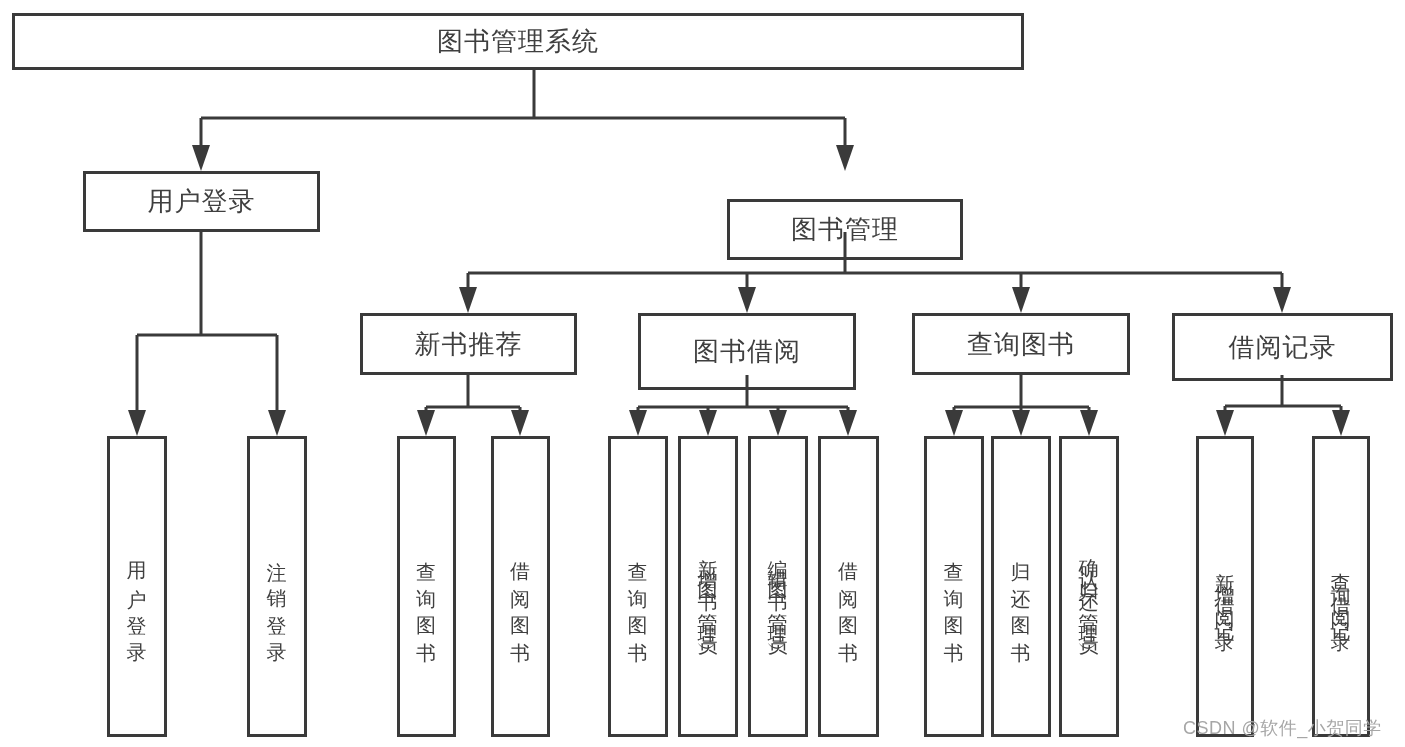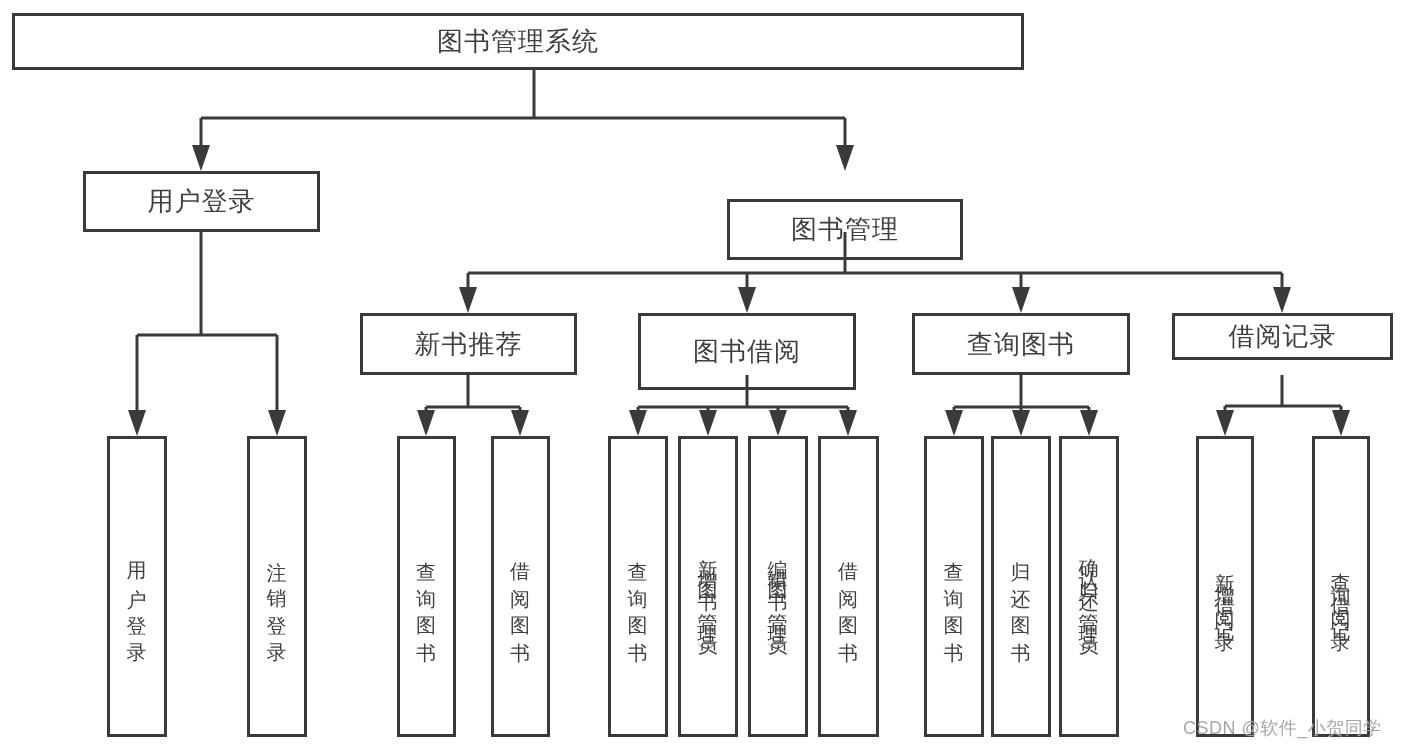--- a/index.html
+++ b/index.html
@@ -17,21 +17,21 @@
 
   
   .n-root{left:12px;top:13px;width:1012px;height:57px;}
   
   .n-login{left:83px;top:171px;width:237px;height:61px;}
   .n-mgmt{left:727px;top:171px;width:236px;height:61px;margin-top:28px;}
   
   .n-l3-0{left:360px;top:313px;width:217px;height:62px;}
   .n-l3-1{left:638px;top:313px;width:218px;height:77px;}
   .n-l3-2{left:912px;top:313px;width:218px;height:62px;}
-  .n-l3-3{left:1172px;top:313px;width:221px;height:47px;}
+  .n-l3-3{left:1172px;top:313px;width:221px;height:68px;}
   
   .leaf{top:436px;height:301px;}
   .n-leaf-0{left:107px;width:60px;}
   .n-leaf-1{left:247px;width:60px;}
   .n-leaf-2{left:397px;width:59px;}
   .n-leaf-3{left:491px;width:59px;}
   .n-leaf-4{left:608px;width:60px;}
   .n-leaf-5{left:678px;width:60px;}
   .n-leaf-6{left:748px;width:60px;}
   .n-leaf-7{left:818px;width:61px;}

